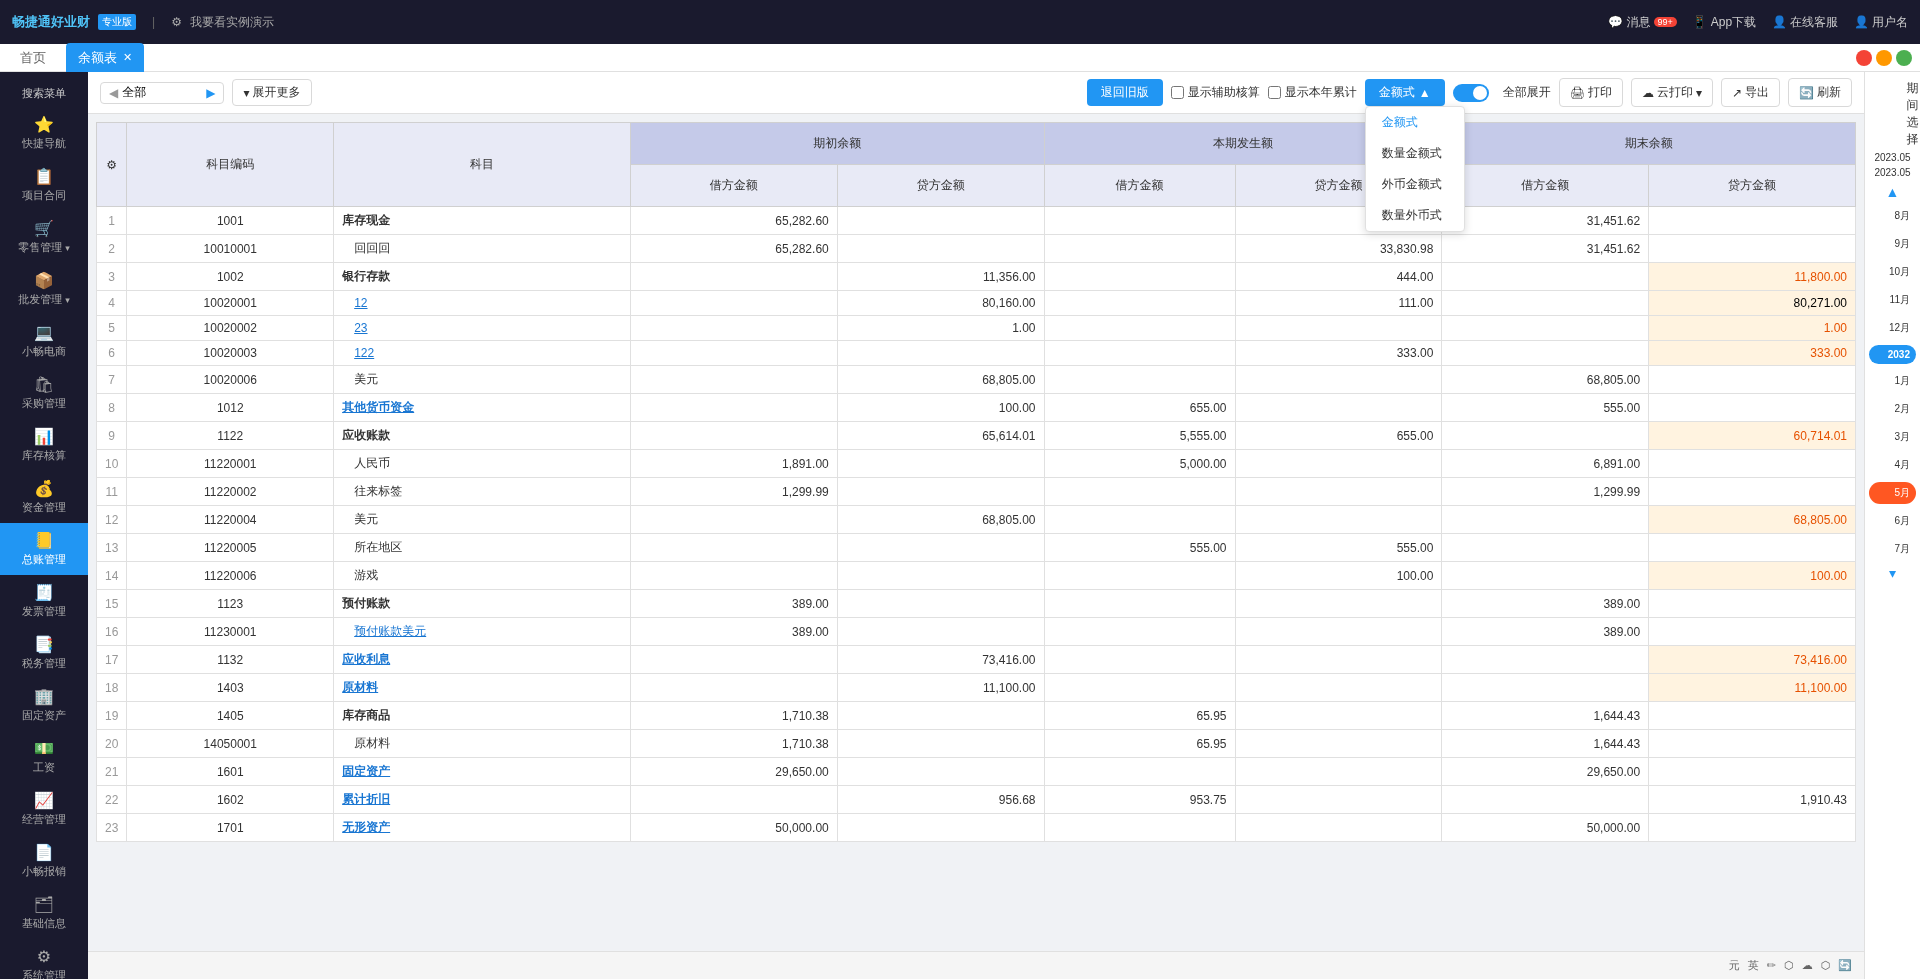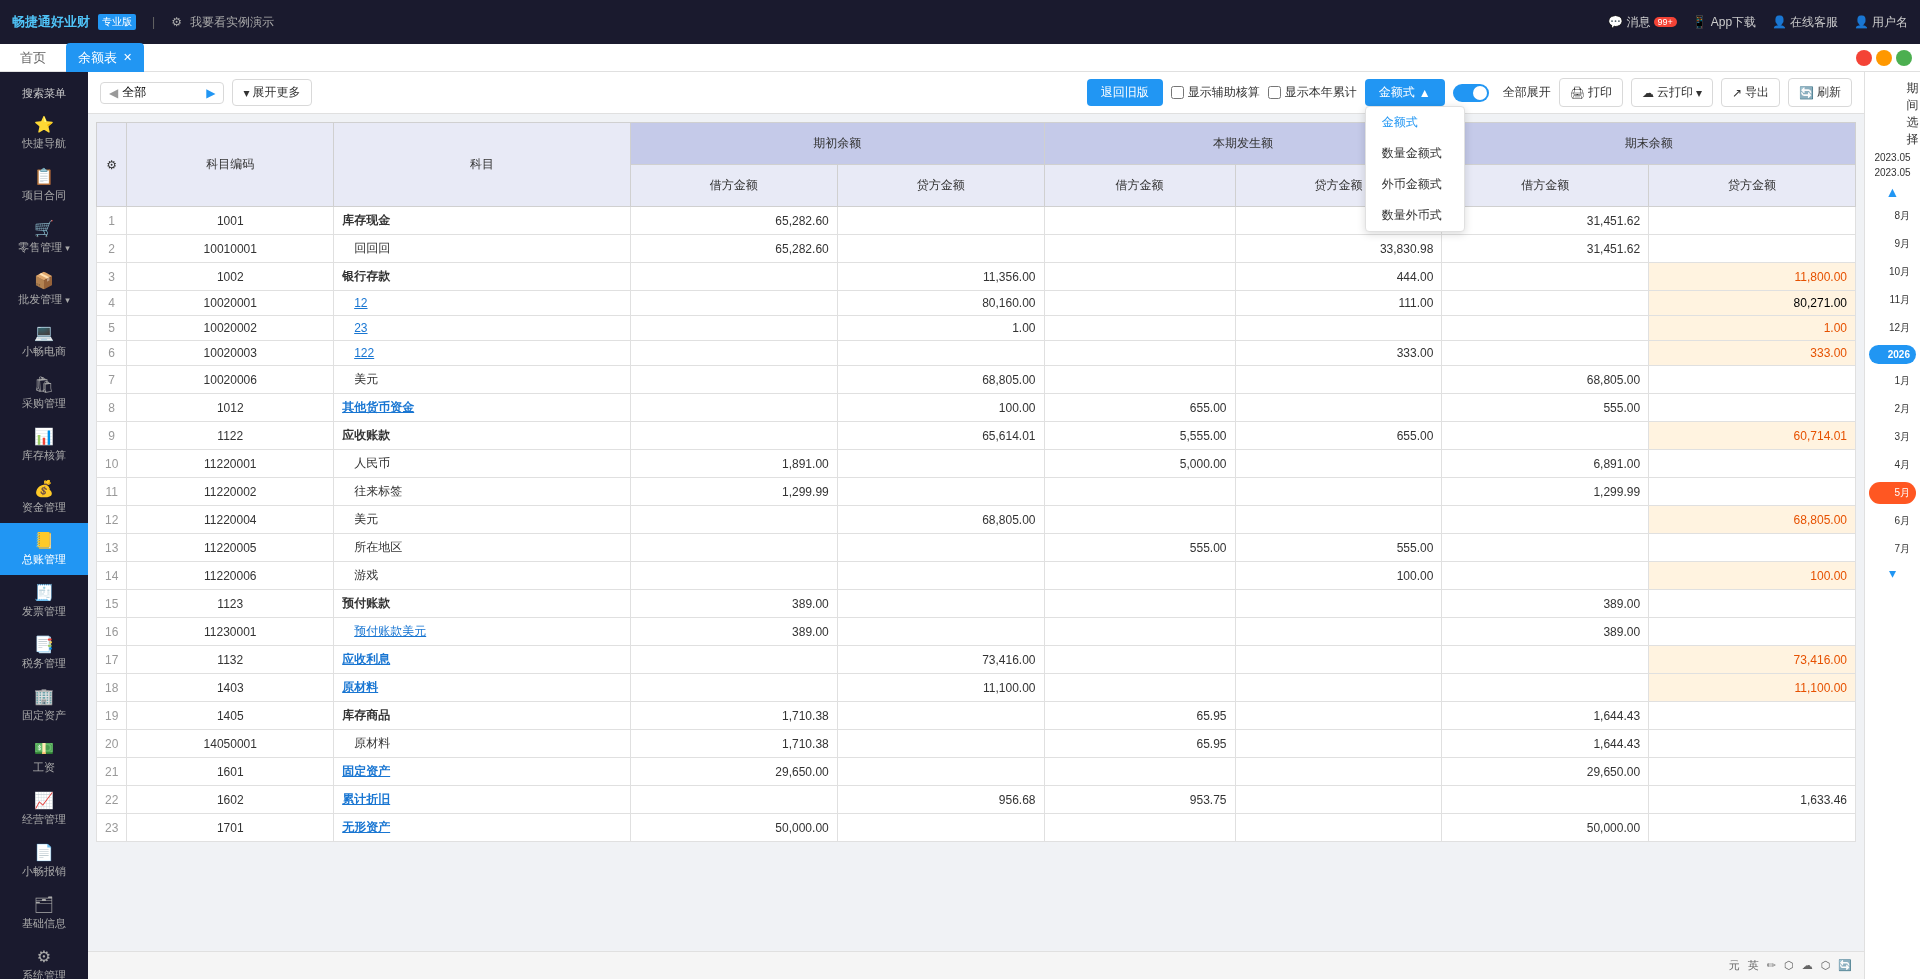--- a/index.html
+++ b/index.html
@@ -559,21 +559,21 @@
             </tr>
             <tr>
               <td class="row-num">22</td>
               <td class="center account-code">1602</td>
               <td style="font-weight: bold;"><a href="#" style="color: rgb(25, 118, 210);">累计折旧</a></td>
               <td class="num"></td>
               <td class="num">956.68</td>
               <td class="num">953.75</td>
               <td class="num"></td>
               <td class="num"></td>
-              <td class="num">1,633.46</td>
+              <td class="num">1,910.43</td>
             </tr>
             <tr>
               <td class="row-num">23</td>
               <td class="center account-code">1701</td>
               <td style="font-weight: bold;"><a href="#" style="color: rgb(25, 118, 210);">无形资产</a></td>
               <td class="num">50,000.00</td>
               <td class="num"></td>
               <td class="num"></td>
               <td class="num"></td>
               <td class="num">50,000.00</td>
@@ -601,21 +601,21 @@
     </div>
     <div style="display:flex;align-items:center;gap:2px;margin-bottom:4px;">
       <span style="font-size:10px;">2023.05</span>
     </div>
     <div class="period-nav">▲</div>
     <div class="period-item">8月</div>
     <div class="period-item">9月</div>
     <div class="period-item">10月</div>
     <div class="period-item">11月</div>
     <div class="period-item">12月</div>
-    <div class="period-item highlighted year" style="background:#2196f3;color:white;border-radius:12px;">2026</div>
+    <div class="period-item highlighted year" style="background:#2196f3;color:white;border-radius:12px;">2032</div>
     <div class="period-item">1月</div>
     <div class="period-item">2月</div>
     <div class="period-item">3月</div>
     <div class="period-item">4月</div>
     <div class="period-item active" style="background:#ff5722;color:white;border-radius:12px;">5月</div>
     <div class="period-item">6月</div>
     <div class="period-item">7月</div>
     <div class="period-nav">▾</div>
   </div>
 

